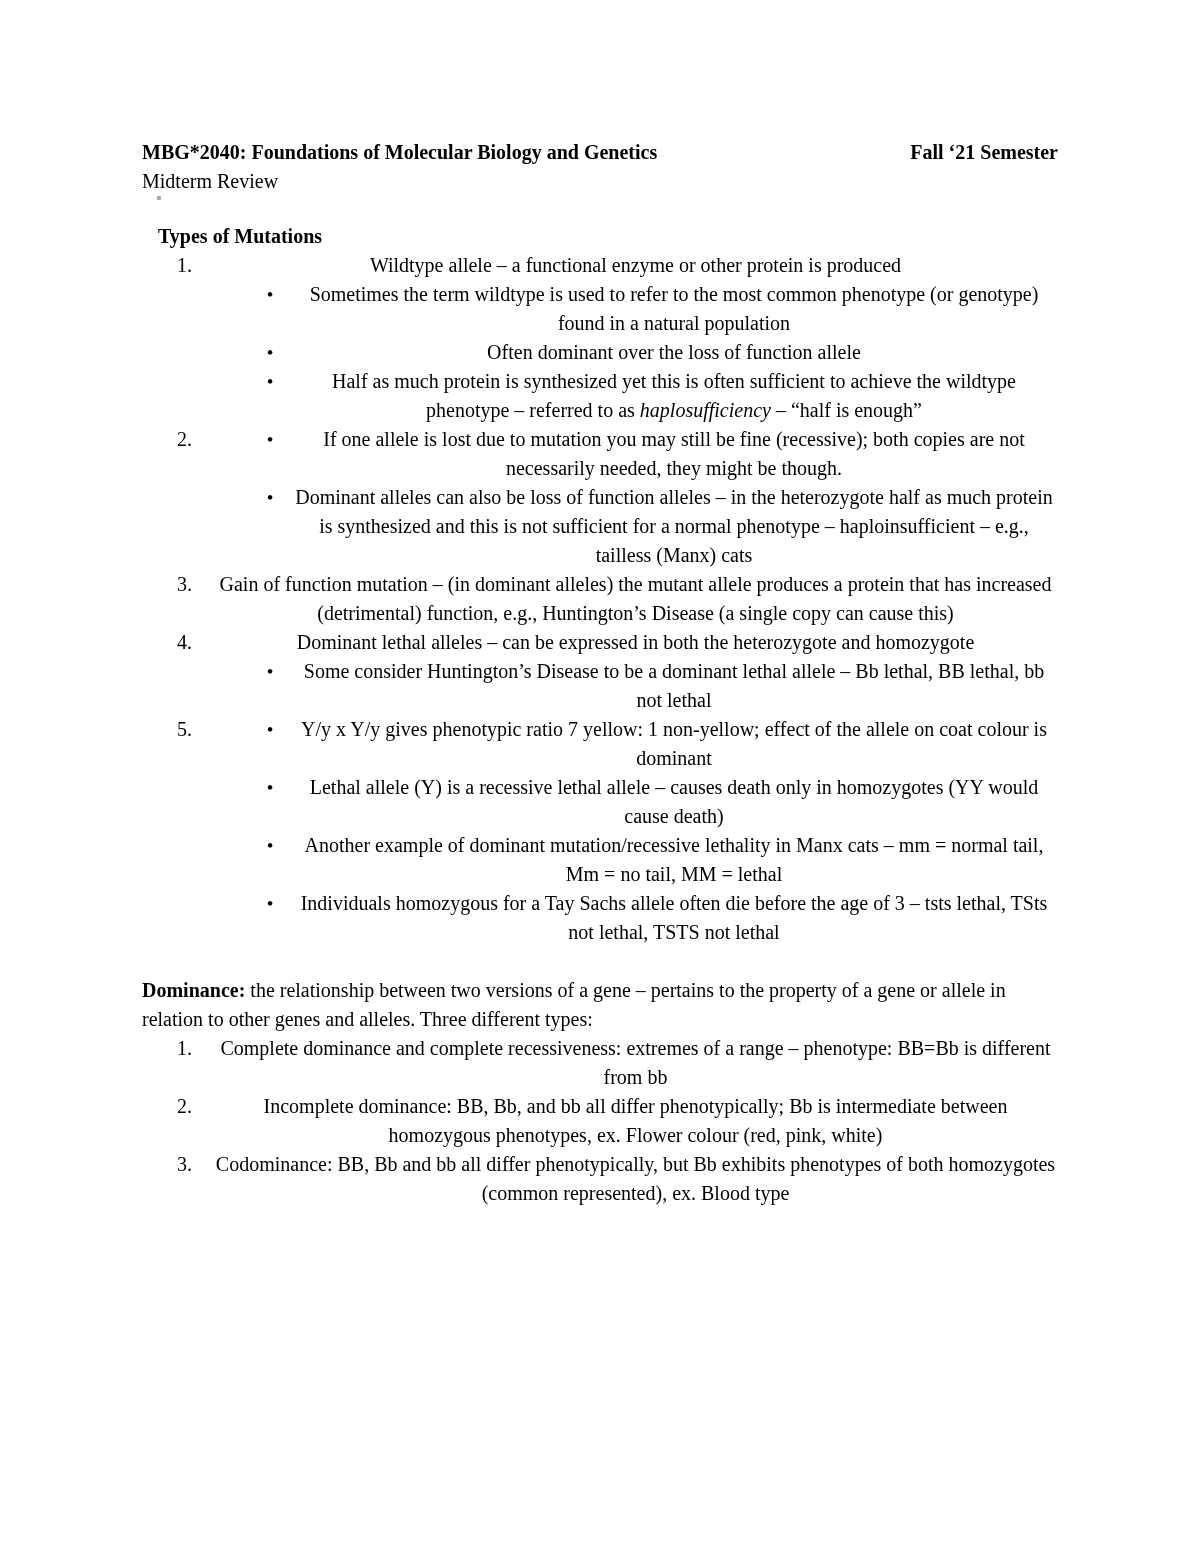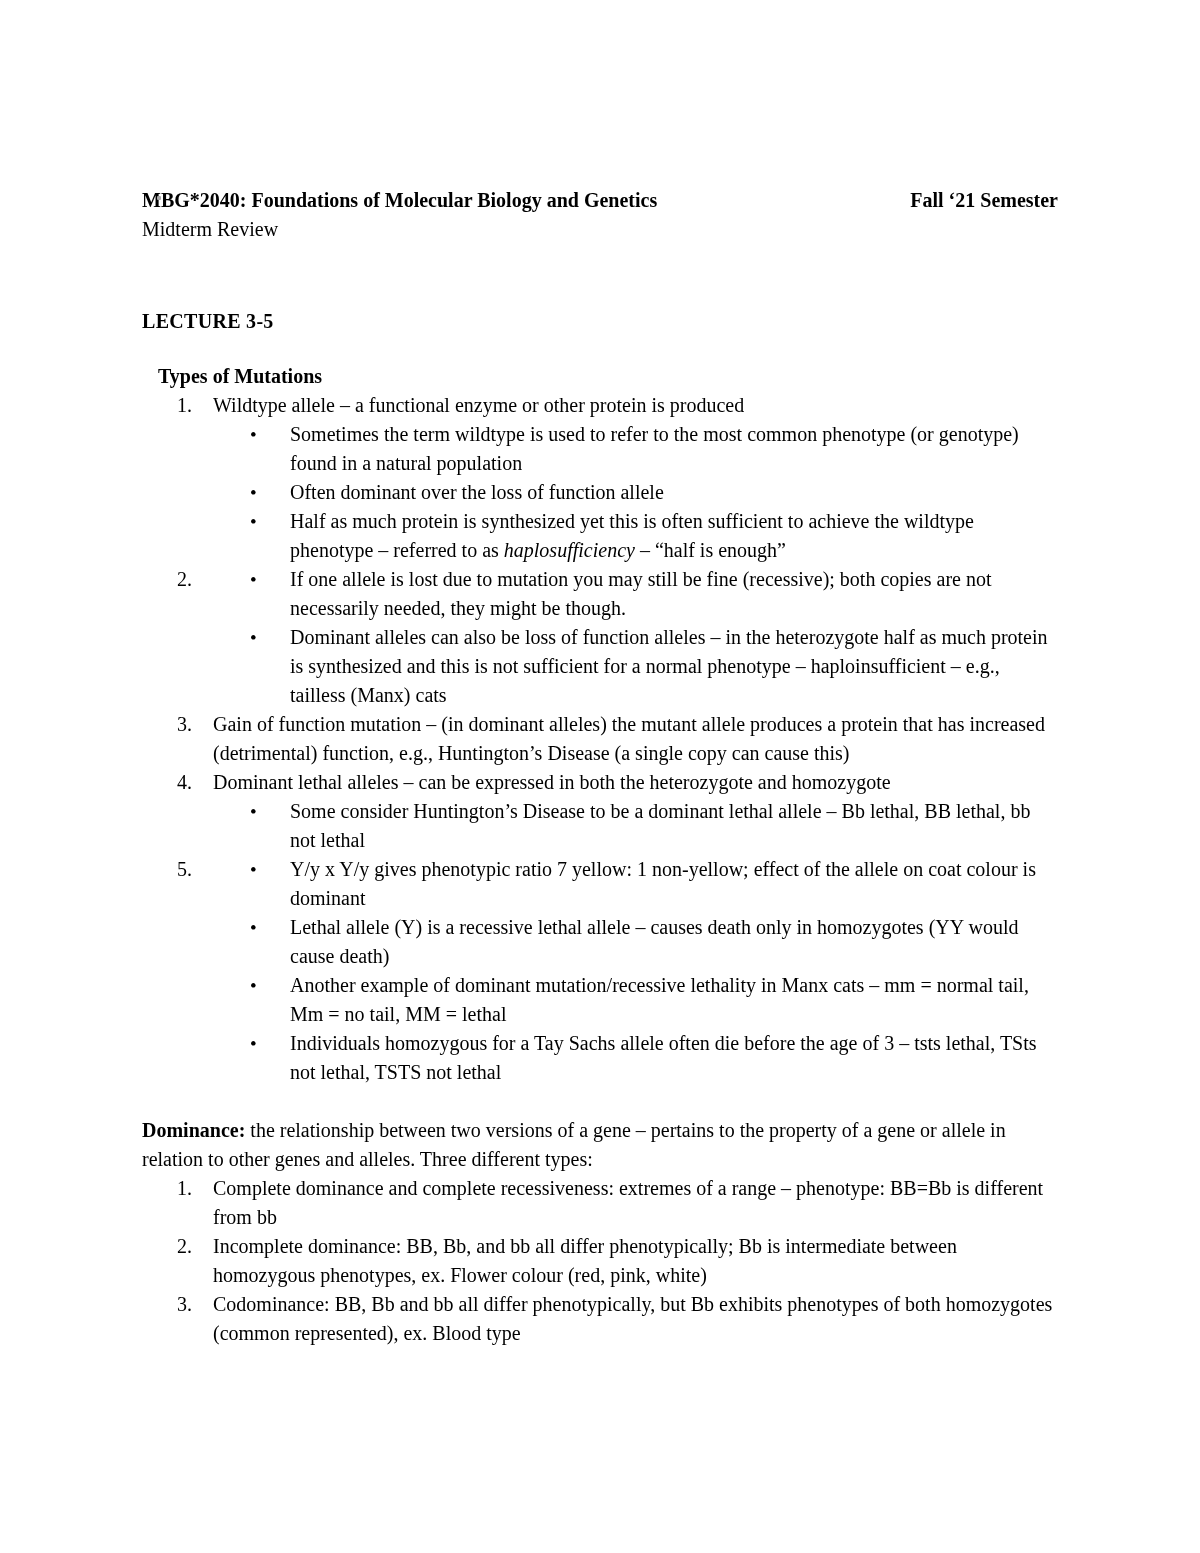--- a/index.html
+++ b/index.html
@@ -17,21 +17,20 @@
     position: relative;
     width: 1200px;
     min-height: 1553px;
     padding: 138px 142px 60px 142px;
   }
   .bold { font-weight: normal; }
   .header-row {
     display: flex;
     justify-content: space-between;
     font-weight: bold;
-    margin-top: 48px;
   }
   .stray-mark {
     position: absolute;
     left: 157px;
     top: 196px;
     width: 4px;
     height: 4px;
     background: #a9a9a9;
     border-radius: 1px;
   }
@@ -42,40 +41,39 @@
     letter-spacing: 0.3px;
   }
   .section-heading {
     margin: 26px 0 0 16px;
     font-size: 20px;
     font-weight: bold;
   }
   .olist { margin: 0; }
   .oitem { display: flex; padding-left: 35px; }
   .onum { width: 36px; flex: none; }
-  .obody { flex: 1; min-width: 0; }
+  .obody { flex: 1; min-width: 0; text-align: center; }
   .bitem { display: flex; margin-left: 37px; }
   .bdot { width: 40px; flex: none; font-size: 19px; }
   .btext { flex: 1; min-width: 0; }
   .dominance-para { margin: 29px 0 0 0; }
   em { font-style: italic; }
 </style>
 </head>
 <body>
 
 <div class="page">
 
   <div class="header-row">
     <span>MBG*2040: Foundations of Molecular Biology and Genetics</span>
     <span>Fall ‘21 Semester</span>
   </div>
   <div class="bold">Midterm Review</div>
   <div class="stray-mark"></div>
 
-  <h2 class="lecture-heading">LECTURE 3-5</h2>
 
   <h3 class="section-heading">Types of Mutations</h3>
 
   <div class="olist">
 
     <div class="oitem">
       <span class="onum">1.</span>
       <div class="obody">
         <div>Wildtype allele – a functional enzyme or other protein is produced</div>
         <div class="bitem">

